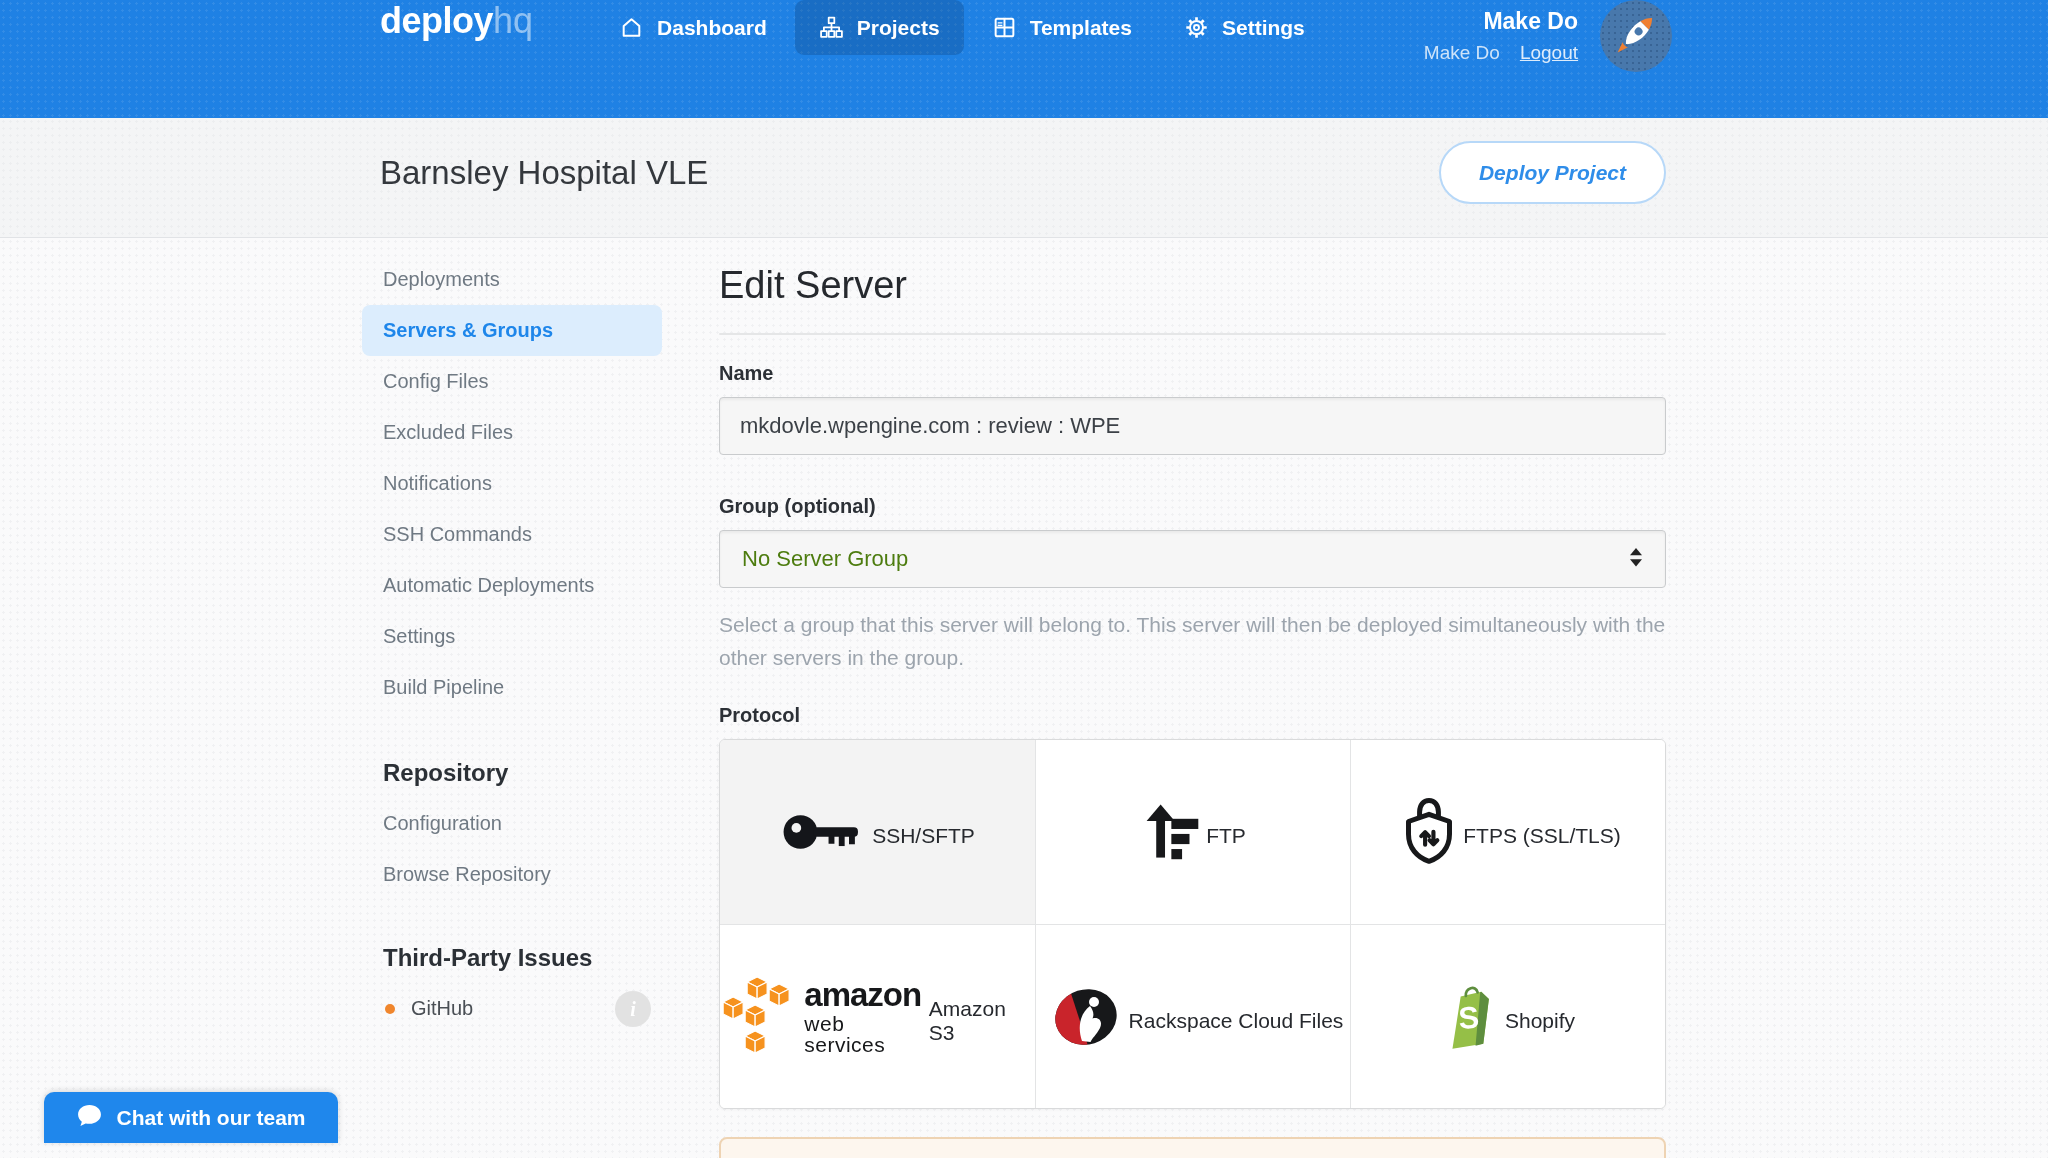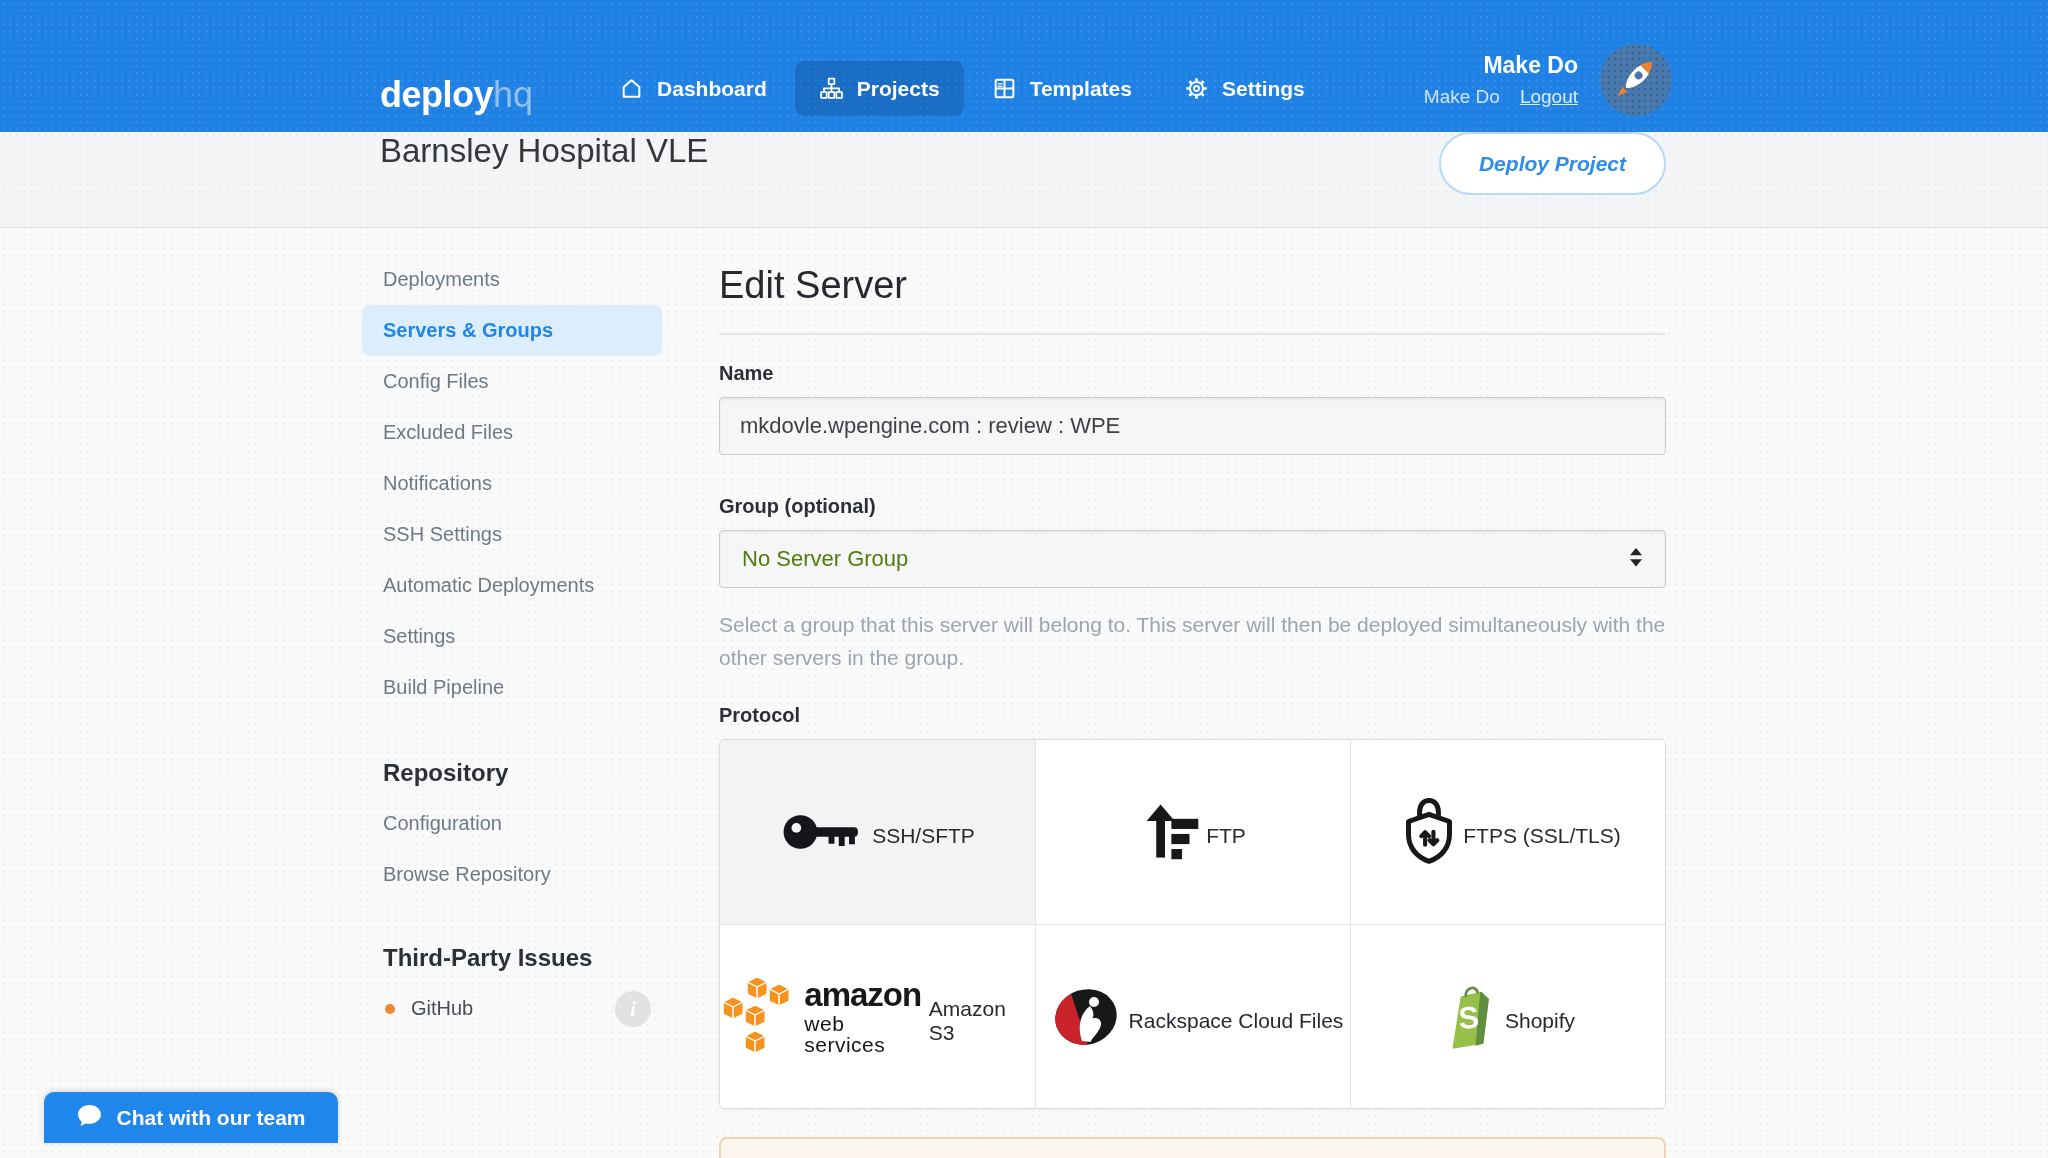--- a/index.html
+++ b/index.html
@@ -8,21 +8,21 @@
     position:relative; overflow:hidden;
     font-family:"Liberation Sans", sans-serif;
     background-color:#fafafb;
     background-image:radial-gradient(rgba(60,70,90,0.05) 1.2px, transparent 1.3px);
     background-size:7px 7px;
     color:#2c3036;
   }
 
   
   .topnav {
-    height:132px; display:flex; align-items:flex-end;
+    height:118px; display:flex; align-items:flex-start;
     padding:0 376px 16px 380px;
     background-color:#1F81E4;
     background-image:radial-gradient(rgba(255,255,255,0.09) 1.1px, transparent 1.2px);
     background-size:7px 7px;
   }
   .logo { font-size:36px; font-weight:700; color:#fff; letter-spacing:-0.5px; cursor:pointer; }
   .logo .light { font-weight:400; color:rgba(255,255,255,0.5); letter-spacing:0; }
   .nav-menu { display:flex; margin-left:62px; gap:4px; }
   .nav-item {
     display:flex; align-items:center; gap:13px;
@@ -39,21 +39,21 @@
   .avatar {
     width:72px; height:72px; border-radius:50%;
     background-color:#4878AC;
     background-image:radial-gradient(rgba(10,40,80,0.25) 1.1px, transparent 1.2px);
     background-size:6px 6px;
     display:flex; align-items:center; justify-content:center; cursor:pointer;
   }
 
   
   .subheader {
-    height:96px; display:flex; 
+    height:120px; display:flex; align-items:center;
     padding:0 382px 10px 380px;
     background-color:#f4f5f6;
     background-image:radial-gradient(rgba(60,70,90,0.04) 1.2px, transparent 1.3px);
     background-size:7px 7px;
     border-bottom:1px solid #e1e3e6;
   }
   .page-title { font-size:33px; font-weight:400; color:#34383d; }
   .deploy-btn {
     margin-left:auto; height:63px; padding:0 38px;
     border-radius:34px; border:2px solid #b7d8f8;
@@ -221,21 +221,21 @@
 </div>
 
 <div class="content">
 
   <div class="sidebar">
     <div class="side-item">Deployments</div>
     <div class="side-item active">Servers &amp; Groups</div>
     <div class="side-item">Config Files</div>
     <div class="side-item">Excluded Files</div>
     <div class="side-item">Notifications</div>
-    <div class="side-item">SSH Settings</div>
+    <div class="side-item">SSH Commands</div>
     <div class="side-item">Automatic Deployments</div>
     <div class="side-item">Settings</div>
     <div class="side-item">Build Pipeline</div>
 
     <div class="side-heading mt34">Repository</div>
     <div class="side-item">Configuration</div>
     <div class="side-item">Browse Repository</div>
 
     <div class="side-heading mt32">Third-Party Issues</div>
     <div class="github-row">

